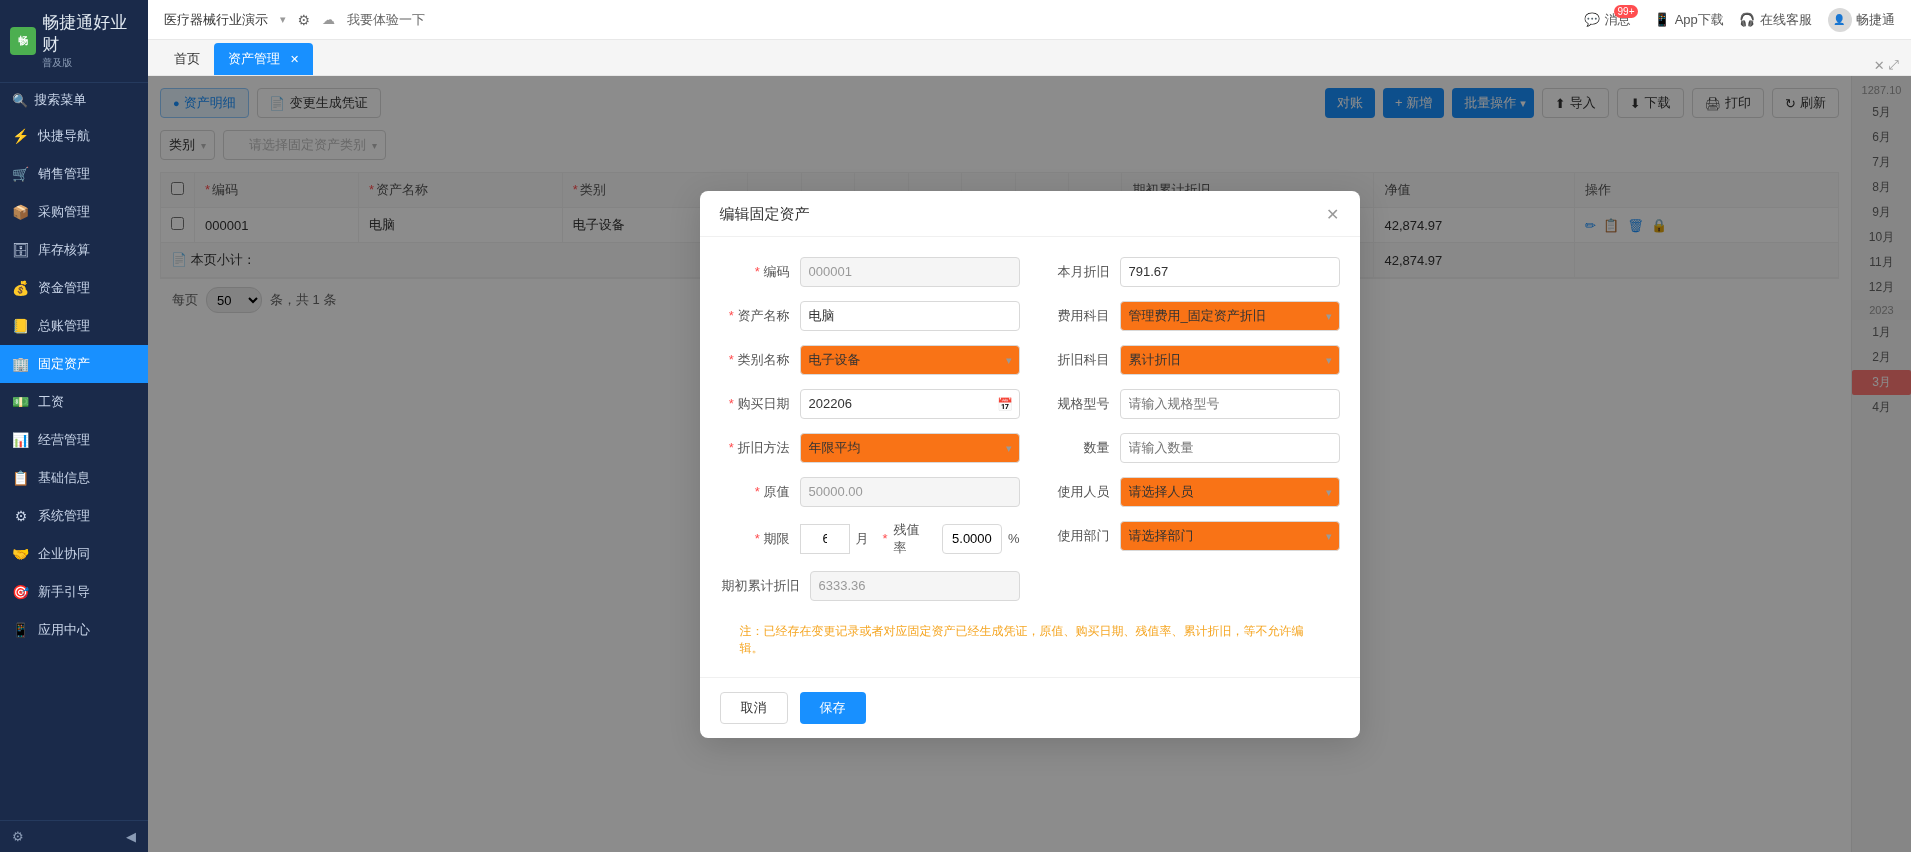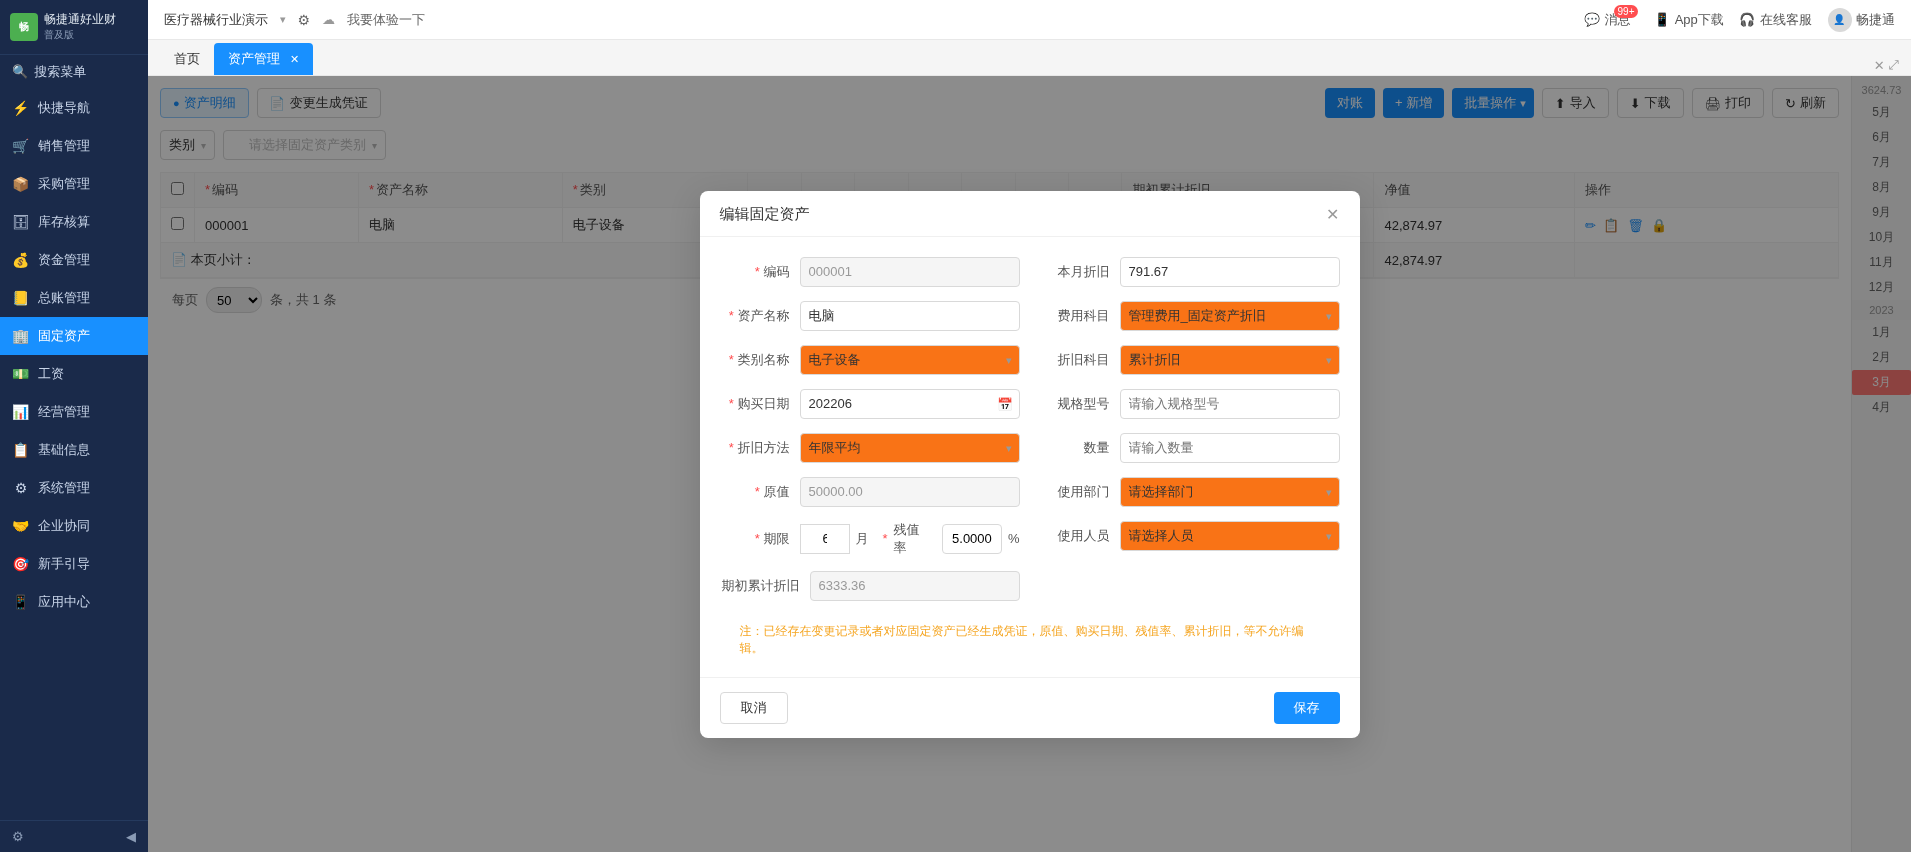--- a/index.html
+++ b/index.html
@@ -5,21 +5,21 @@
     * { box-sizing: border-box; margin: 0; padding: 0; }
     body { font-family: "Microsoft YaHei", "PingFang SC", sans-serif; font-size: 13px; background: #f0f2f5; overflow: hidden; }
 
     
     .app-layout { display: flex; height: 852px; width: 1911px; }
 
     
     .sidebar { width: 148px; background: #1a2a4a; display: flex; flex-direction: column; color: #c8d4e8; flex-shrink: 0; }
     .sidebar-logo { padding: 12px 10px; display: flex; align-items: center; gap: 6px; border-bottom: 1px solid #253a5e; }
     .sidebar-logo-icon { width: 28px; height: 28px; background: #4caf50; border-radius: 4px; display: flex; align-items: center; justify-content: center; color: white; font-weight: bold; font-size: 10px; }
-    .sidebar-logo-text { font-size: 12px; color: #e0e8f0; line-height: 1.3; }
+    .sidebar-logo-text { font-size: 17px; color: #e0e8f0; line-height: 1.3; }
     .sidebar-edition { font-size: 10px; color: #8a9bb5; }
     .sidebar-scroll { flex: 1; overflow-y: auto; }
     .sidebar-search { display: flex; align-items: center; gap: 6px; padding: 8px 12px; cursor: pointer; color: #c8d4e8; font-size: 13px; }
     .sidebar-nav-item { display: flex; align-items: center; gap: 8px; padding: 10px 12px; cursor: pointer; color: #c8d4e8; font-size: 13px; transition: background 0.2s; }
     .sidebar-nav-item.active { background: #1890ff; color: white; }
     .sidebar-nav-icon { width: 18px; height: 18px; display: flex; align-items: center; justify-content: center; font-size: 14px; flex-shrink: 0; }
     .sidebar-bottom { padding: 8px 12px; border-top: 1px solid #253a5e; display: flex; justify-content: space-between; }
 
     
     .main { flex: 1; display: flex; flex-direction: column; background: #f0f2f5; overflow: hidden; }
@@ -75,21 +75,21 @@
 
     
     .overlay { position: absolute; top: 0; left: 0; right: 0; bottom: 0; background: rgba(0,0,0,0.45); z-index: 100; display: flex; align-items: center; justify-content: center; }
 
     
     .modal { background: white; border-radius: 8px; width: 660px; box-shadow: 0 8px 32px rgba(0,0,0,0.15); }
     .modal-header { display: flex; align-items: center; justify-content: space-between; padding: 14px 20px 12px; border-bottom: 1px solid #f0f0f0; }
     .modal-title { font-size: 15px; font-weight: 400; color: #333; }
     .modal-close { cursor: pointer; color: #999; font-size: 16px; }
     .modal-body { padding: 20px; }
-    .modal-footer { display: flex; justify-content: space-between; gap: 12px; padding: 14px 20px; border-top: 1px solid #f0f0f0; }
+    .modal-footer { display: flex; justify-content: flex-start; gap: 12px; padding: 14px 20px; border-top: 1px solid #f0f0f0; }
     .form-row { display: flex; align-items: center; margin-bottom: 14px; }
     .form-label { width: 80px; text-align: right; padding-right: 10px; color: #555; font-size: 13px; white-space: nowrap; flex-shrink: 0; }
     .form-label .req { color: #ff4d4f; }
     .form-input { flex: 1; height: 30px; border: 1px solid #d9d9d9; border-radius: 4px; padding: 0 8px; font-size: 13px; color: #333; outline: none; }
     .form-input.readonly { background: #f5f5f5; color: #999; }
     .form-select-wrap { flex: 1; position: relative; }
     .form-select-wrap select { width: 100%; height: 30px; border: 1px solid #d9d9d9; border-radius: 4px; padding: 0 8px; font-size: 13px; appearance: none; background: #f97316; color: #333; cursor: pointer; outline: none; }
     .form-select-wrap::after { content: "▾"; position: absolute; right: 8px; top: 50%; transform: translateY(-50%); color: #999; pointer-events: none; font-size: 11px; }
     .form-date-wrap { flex: 1; position: relative; }
     .form-date-wrap input { width: 100%; height: 30px; border: 1px solid #d9d9d9; border-radius: 4px; padding: 0 30px 0 8px; font-size: 13px; color: #333; outline: none; }
@@ -347,21 +347,21 @@
           <span>每页</span>
           <select class="page-select">
             <option>50</option>
             <option>100</option>
           </select>
           <span>条，共 1 条</span>
         </div>
       </div>
 
       <div class="date-sidebar">
-        <div style="font-size:11px;color:#999;padding:4px 0;">3624.73</div>
+        <div style="font-size:11px;color:#999;padding:4px 0;">1287.10</div>
         <div class="date-item">5月</div>
         <div class="date-item">6月</div>
         <div class="date-item">7月</div>
         <div class="date-item">8月</div>
         <div class="date-item">9月</div>
         <div class="date-item">10月</div>
         <div class="date-item">11月</div>
         <div class="date-item">12月</div>
         <div style="font-size:11px;color:#999;padding:4px 0;background:#f0f0f0;width:100%;text-align:center;">2023</div>
         <div class="date-item">1月</div>
@@ -468,33 +468,33 @@
                   <label class="form-label">规格型号</label>
                   <input class="form-input" type="text" placeholder="请输入规格型号" style="">
                 </div>
 
                 <div class="form-row">
                   <label class="form-label">数量</label>
                   <input class="form-input" type="text" placeholder="请输入数量" style="">
                 </div>
 
                 <div class="form-row">
+                  <label class="form-label">使用人员</label>
+                  <div class="form-select-wrap">
+                    <select>
+                      <option value="" disabled="" selected="">请选择人员</option>
+                    </select>
+                  </div>
+                </div>
+
+                <div class="form-row">
                   <label class="form-label">使用部门</label>
                   <div class="form-select-wrap">
                     <select>
                       <option value="" disabled="" selected="">请选择部门</option>
-                    </select>
-                  </div>
-                </div>
-
-                <div class="form-row">
-                  <label class="form-label">使用人员</label>
-                  <div class="form-select-wrap">
-                    <select>
-                      <option value="" disabled="" selected="">请选择人员</option>
                     </select>
                   </div>
                 </div>
 
               </div>
             </div>
 
             <div class="form-note">
               <span>注：已经存在变更记录或者对应固定资产已经生成凭证，原值、购买日期、残值率、累计折旧，等不允许编辑。</span>
             </div>

